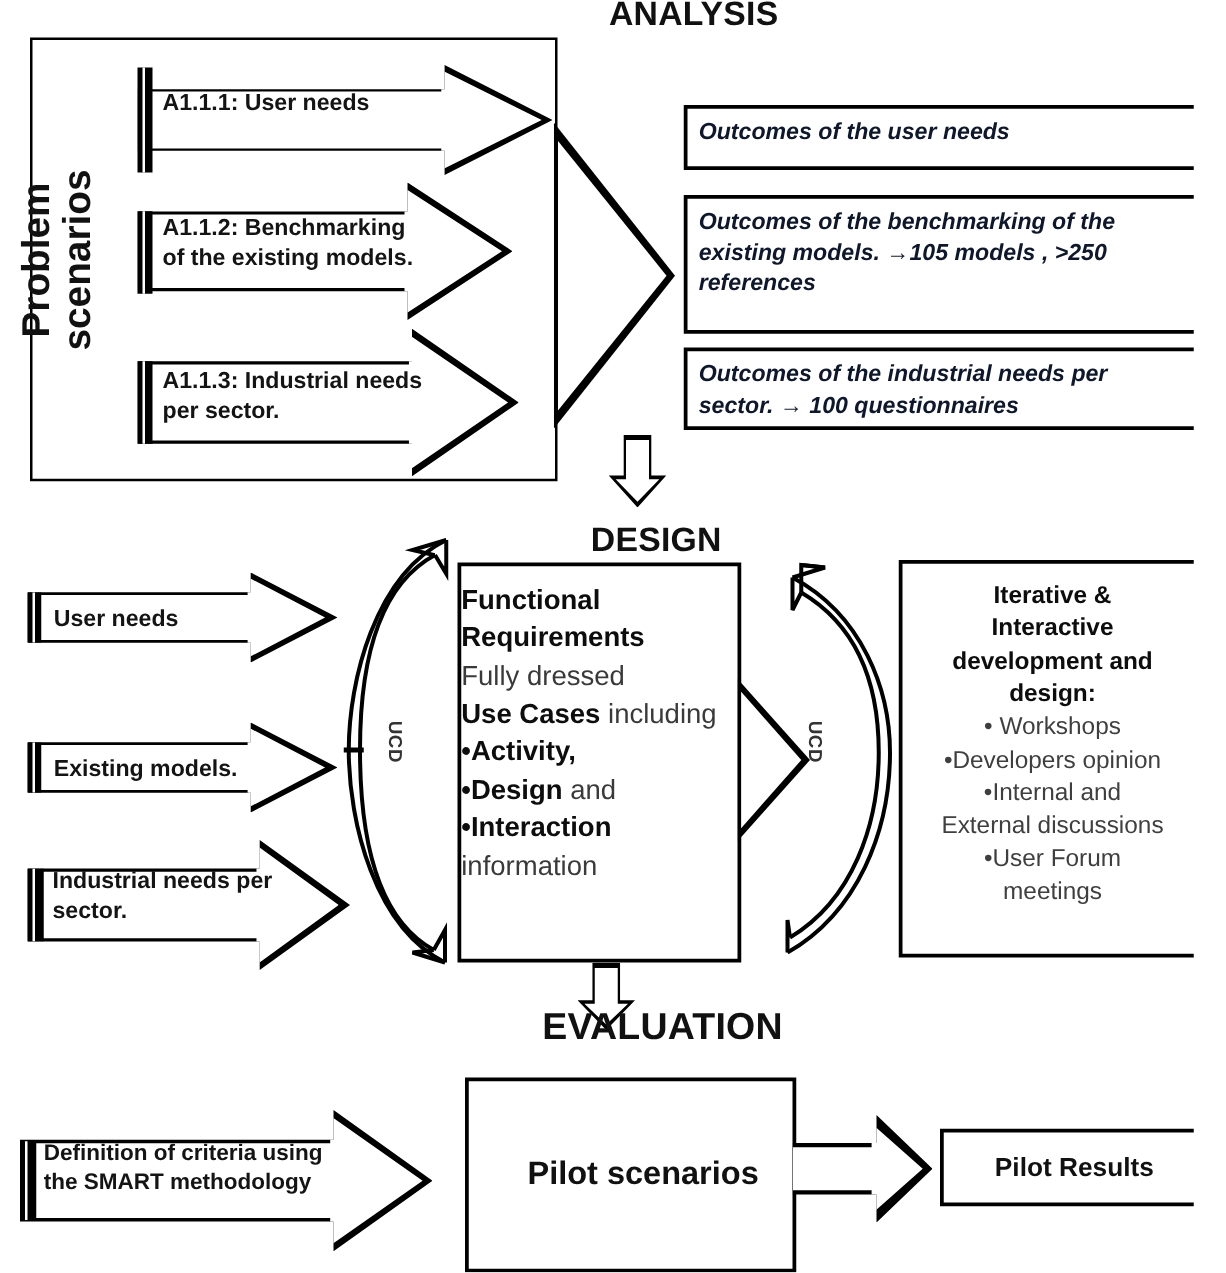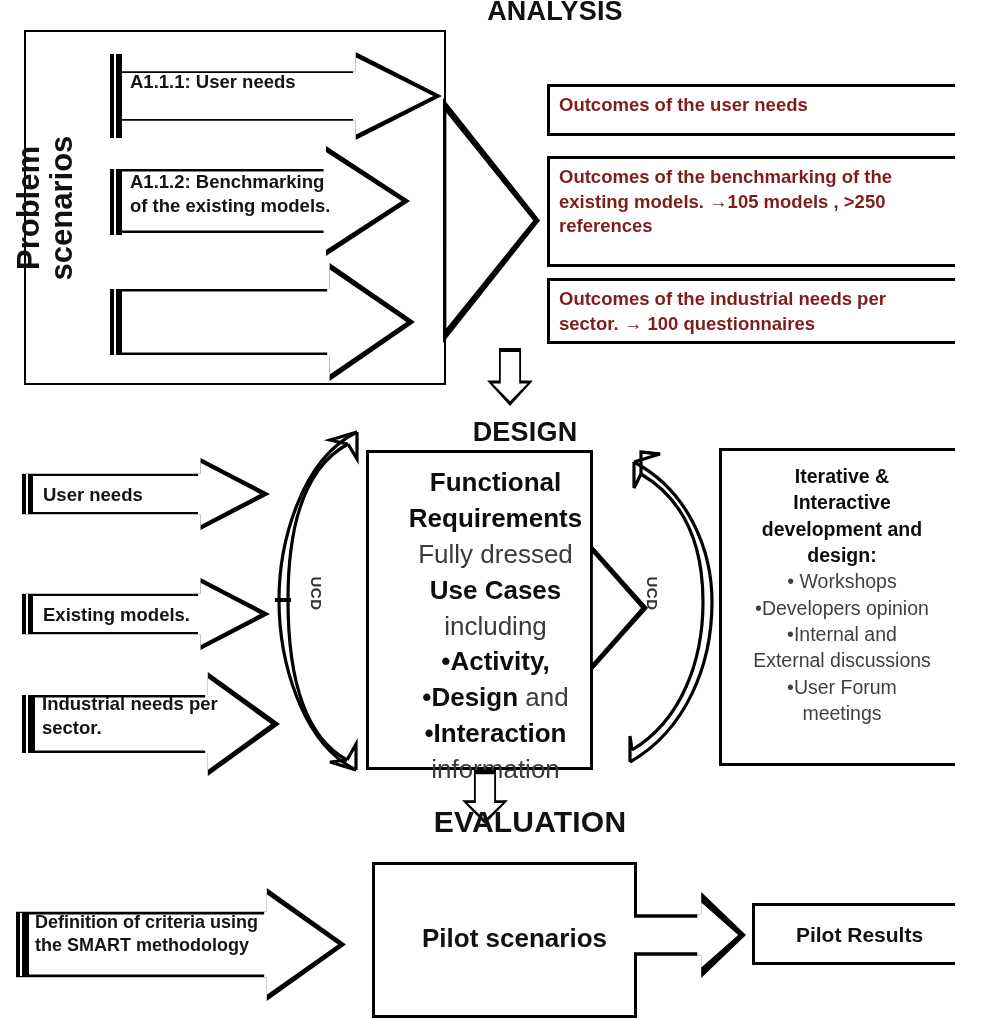--- a/index.html
+++ b/index.html
@@ -36,22 +36,23 @@
   
   .box {
     box-sizing: border-box;
     border: 3px solid #000;
     background: #fff;
   }
   .box-txt {
     box-sizing: border-box;
     font-size: 18.5px;
     line-height: 1.33;
-    color: #7f1d1d;
-    font-weight: bold;
+    color: #0f172a;
+    font-weight: bold;
+    font-style: italic;
   }
 
   
   #problem-box {
     left: 24px; top: 30px; width: 422px; height: 355px;
     border-width: 2.5px;
   }
   #problem-label {
     left: -117px; top: 168px;
     width: 340px; height: 80px;
@@ -103,23 +104,23 @@
   .down-arrow { background: #000; }
   .down-arrow > div { background: #fff; width: 100%; height: 100%; }
 
   
   #design-box {
     left: 366px; top: 450px; width: 227px; height: 320px;
     border-width: 3px;
   }
   #design-text {
     position: absolute;
-    left: 16px; top: 12px; width: 100%;
-    text-align: center;
-    font-size: 26px;
+    left: 0; top: 12px; width: 100%;
+    text-align: left;
+    font-size: 22px;
     line-height: 1.38;
     color: #3a3a3a;
   }
   #design-text b { color: #0d0d0d; }
 
   
   #iterative-box {
     left: 719px; top: 448px; width: 246px; height: 318px;
     border-width: 3px;
   }
@@ -202,20 +203,24 @@
   <div class="abs barrow-lbl" style="left:130px; top:170px; width:250px;">
     <div>A1.1.2: Benchmarking</div>
     <div>of the existing models.</div>
   </div>
 
   <div class="abs barrow" style="left:110px; top:263px; width:305px; height:118px;
               clip-path: polygon(0 22%, 72% 22%, 72% 0, 100% 50%, 72% 100%, 72% 78%, 0 78%);">
     <div class="barrow-inner" style="clip-path: polygon(1% 24.2%, 71.2% 24.2%, 71.2% 4%, 97.2% 50%, 71.2% 96%, 71.2% 75.8%, 1% 75.8%);"></div>
   </div>
   <div class="abs tail-bar" style="left:110px; top:289px; width:12px; height:66px;"></div>
+  <div class="abs barrow-lbl" style="left:130px; top:292px; width:250px;">
+    <div>A1.1.3: Industrial needs</div>
+    <div>per sector.</div>
+  </div>
 
   <div class="abs merge-arrow" style="left:443px; top:98px; width:97px; height:245px;
               clip-path: polygon(0 0, 0 100%, 100% 50%);">
     <div style="clip-path: polygon(3.5% 6%, 3.5% 94%, 93% 50%);"></div>
   </div>
 
   <div class="abs box" id="outcome-1">
     <div class="box-txt outcome-txt">Outcomes of the user needs</div>
   </div>
   <div class="abs box" id="outcome-2">

